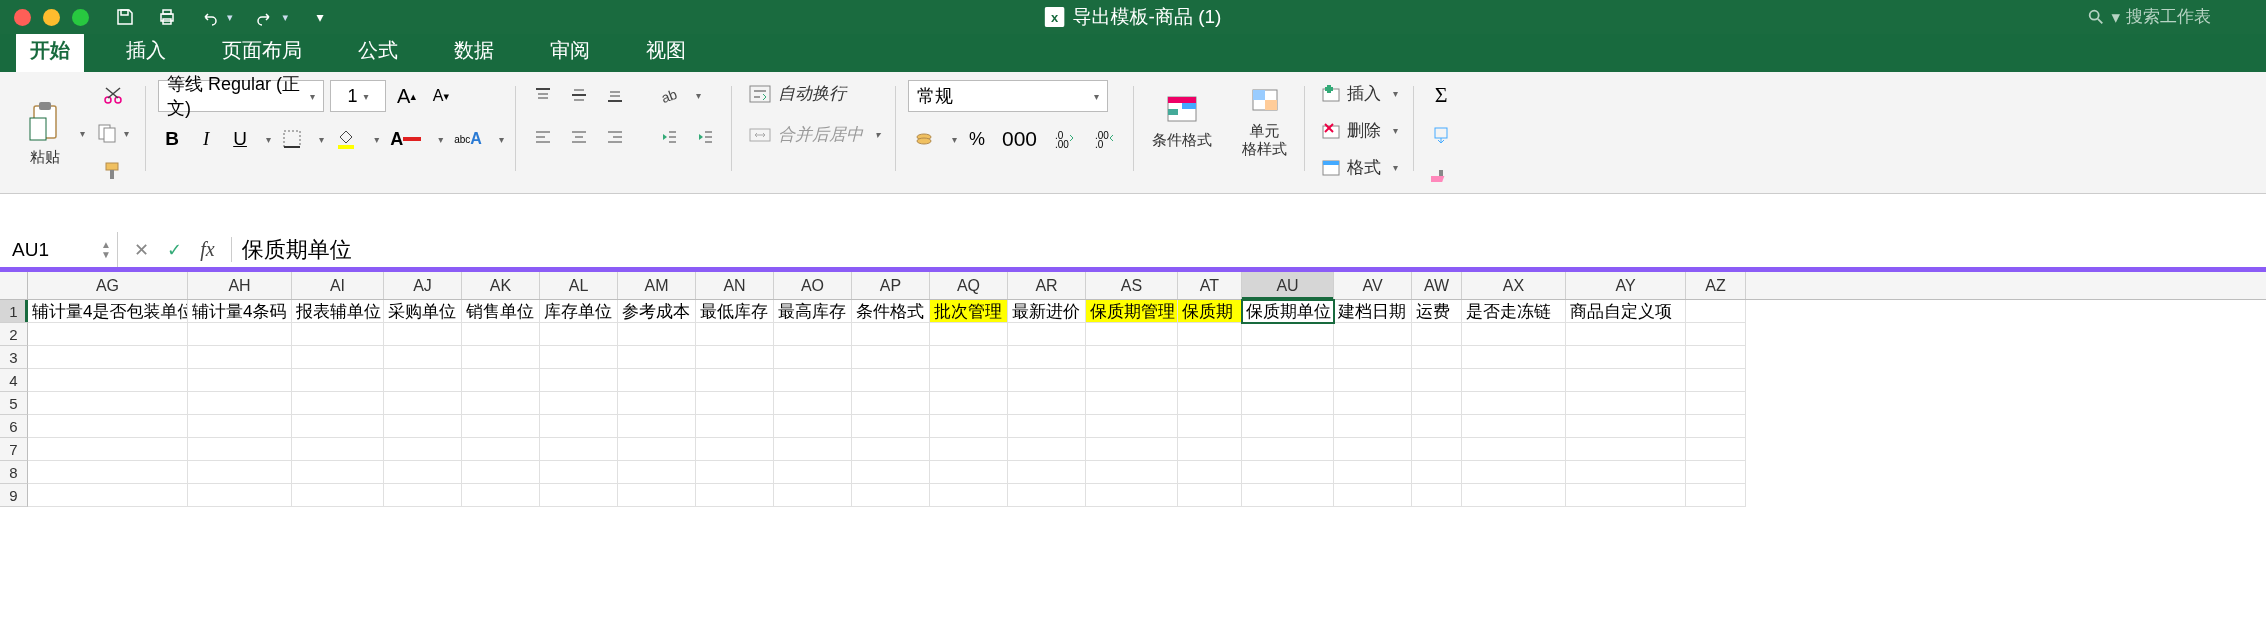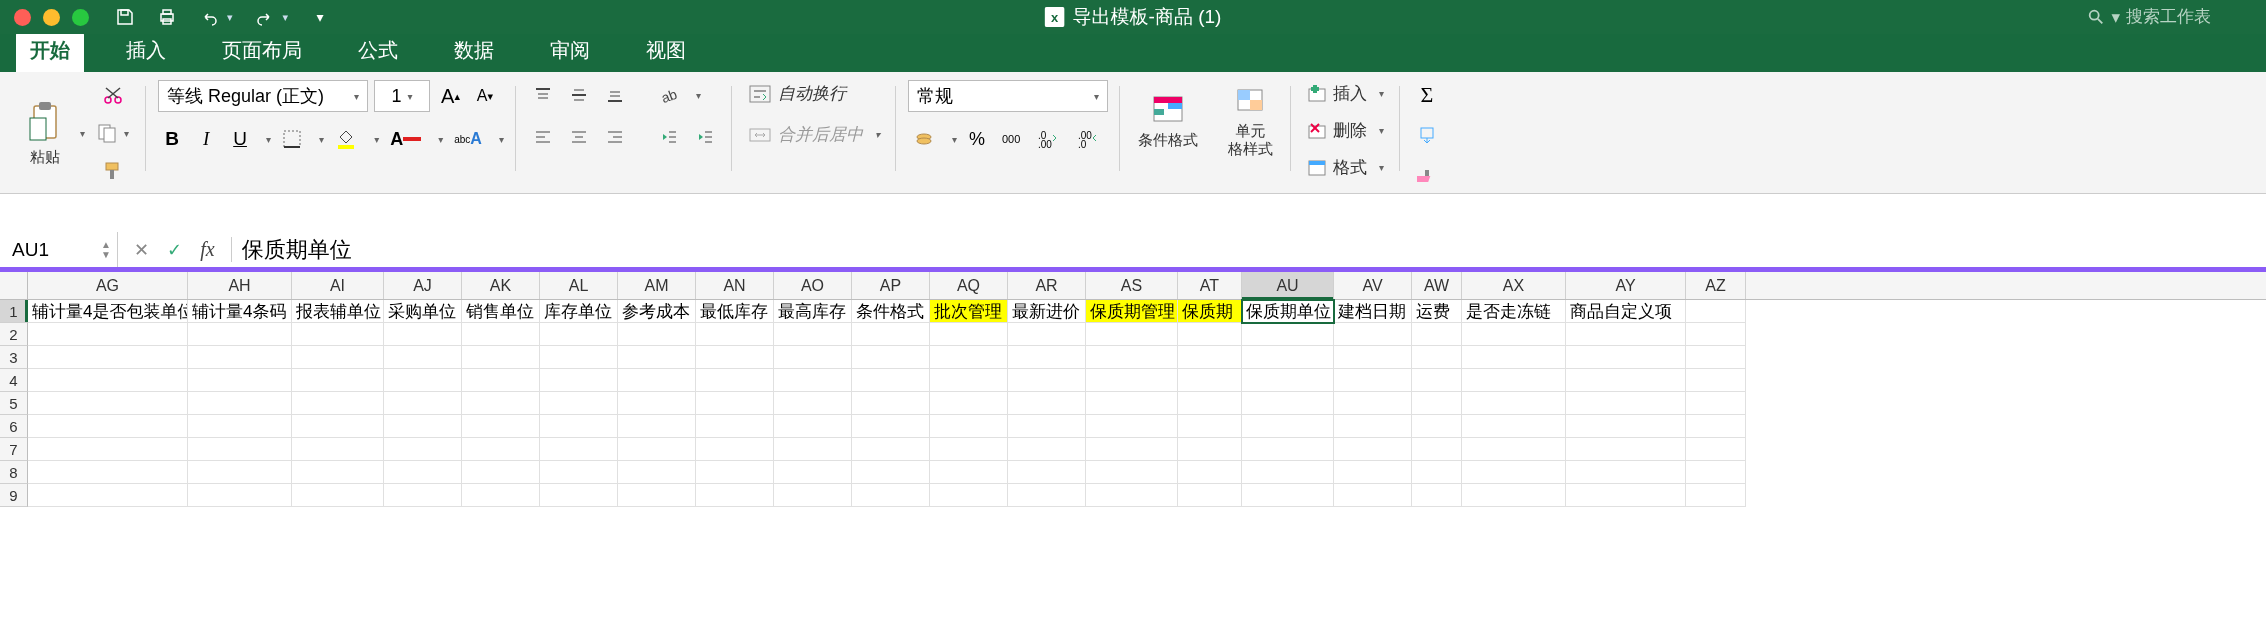--- a/index.html
+++ b/index.html
@@ -27,21 +27,21 @@
 
 
 .ribbon { height: 122px; background:#f4f4f4; border-bottom:1px solid #ccc; display:flex; padding:8px 10px 4px; gap:0; }
 .group { display:flex; flex-direction:column; justify-content:space-between; padding:0 12px; position:relative; }
 .group::after { content:""; position:absolute; right:0; top:6px; bottom:18px; width:1px; background:#d0d0d0; }
 .group:last-child::after{display:none;}
 .grow { display:flex; align-items:center; gap:6px; }
 .gstack { display:flex; flex-direction:column; gap:8px; }
 .btn { min-width:28px; height:30px; display:flex; align-items:center; justify-content:center; border:1px solid transparent; border-radius:3px; padding:0 4px; cursor:pointer; }
 .combo { height:32px; border:1px solid #bbb; background:#fff; display:flex; align-items:center; padding:0 8px; font-size:18px; }
-.combo.font { width:210px; }
+.combo.font { width:166px; }
 .combo.size { width:56px; justify-content:center; }
 .combo.numfmt { width:200px; }
 .arrow { font-size:10px; color:#666; margin-left:6px; }
 svg { display:block; }
 .vbtn { display:flex; flex-direction:column; align-items:center; gap:4px; cursor:pointer; padding:2px 6px; }
 .vbtn .lbl { font-size:15px; color:#333; text-align:center; line-height:1.2; }
 .minibtn { display:flex; align-items:center; gap:6px; font-size:17px; color:#333; cursor:pointer; padding:2px 4px;}
 .minibtn .arrow{font-size:10px;}
 
 
@@ -323,21 +323,21 @@
         </div>
       <div class="grow">
         <span class="btn">
             <svg width="22" height="20">
               <ellipse cx="11" cy="8" rx="7" ry="3" fill="#f0c060" stroke="#b38b4d"></ellipse>
               <ellipse cx="11" cy="12" rx="7" ry="3" fill="#f0c060" stroke="#b38b4d"></ellipse>
             </svg>
           </span>
           <span class="arrow">▾</span>
         <span class="btn" style="font-size:18px;">%</span>
-        <span class="btn" style="font-size:11px;">000</span>
+        <span class="btn" style="font-size:21px;">000</span>
         <span class="btn">
             <svg width="24" height="20">
               <text x="2" y="10" font-size="10">.0</text>
               <text x="2" y="19" font-size="10">.00</text>
               <path d="M17 6l3 3-3 3" fill="none" stroke="#3a7"></path>
             </svg>
           </span>
         <span class="btn">
             <svg width="24" height="20">
               <text x="2" y="10" font-size="10">.00</text>

